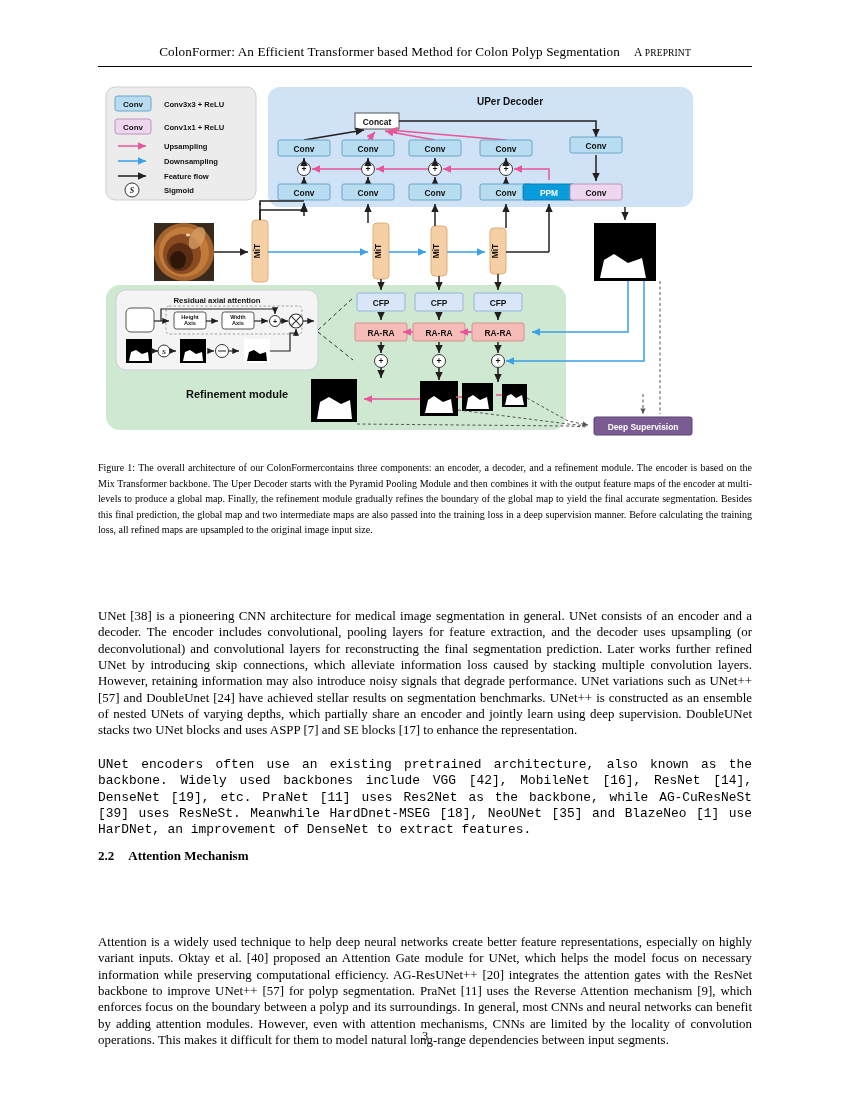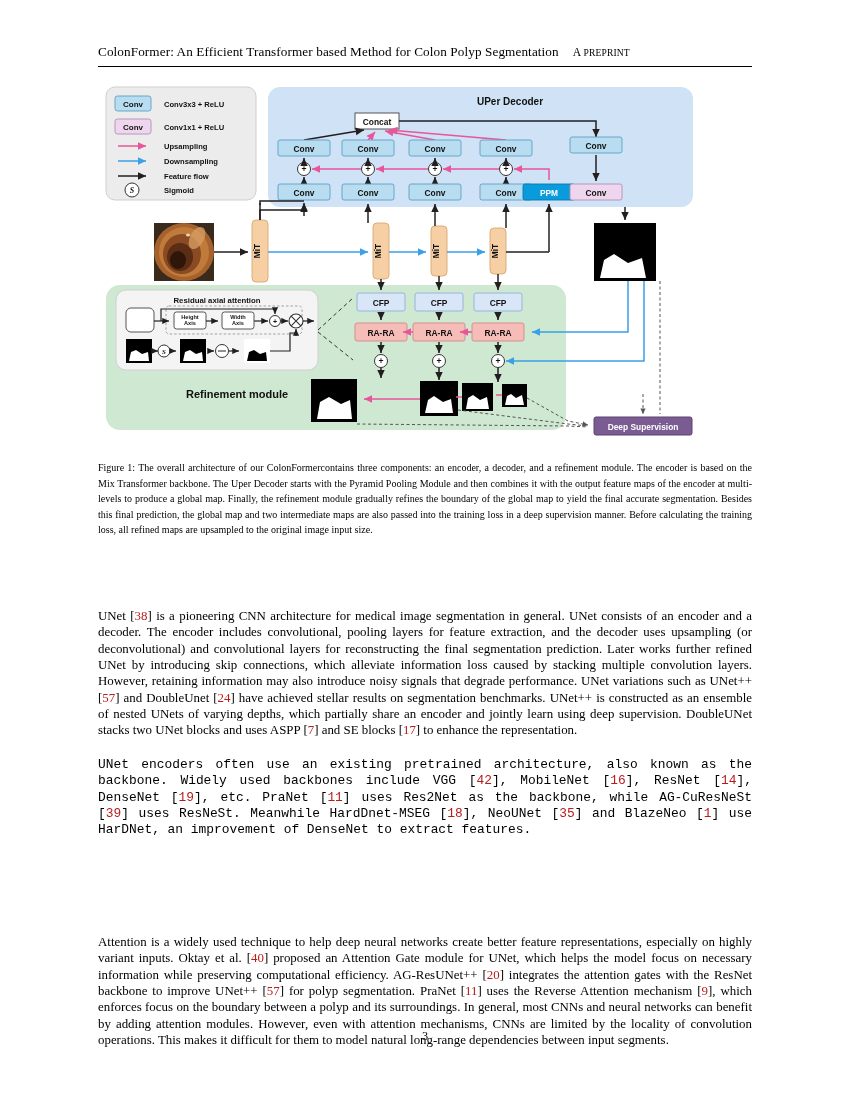--- a/index.html
+++ b/index.html
@@ -20,21 +20,21 @@
     left: 0; top: 0;
     width: 850px;
     height: 1100px;
   }
 
   
   .runhead {
     position: absolute;
     left: 98px; top: 44px;
     width: 654px;
-    text-align: left;
+    text-align: center;
     font-size: 13.2px;
     letter-spacing: .1px;
     white-space: nowrap;
   }
   .runhead .title { font-variant: normal; }
   .runhead .preprint {
     margin-left: 14px;
     font-size: 11.6px;
   }
   .runhead .preprint .sc { font-size: 9.6px; }
@@ -74,21 +74,21 @@
   #para2 { top: 757px; font-family: Liberation Mono, monospace; }
   #para3 { top: 934px; }
   .section-head {
     position: absolute;
     left: 98px; top: 848px;
     width: 654px;
     font-size: 13px;
     font-weight: bold;
   }
   .section-head .num { margin-right: 14px; }
-  .cite { color: #b91c1c; }
+  .cite { color: #000000; }
   .pageno {
     position: absolute;
     left: 0; top: 1029px;
     width: 850px;
     text-align: center;
     font-size: 12.4px;
   }
 </style>
 </head>
 <body>
@@ -381,17 +381,18 @@
         <path d="M259,344 L470,346 L490,347" stroke="#555" stroke-width="1" stroke-dasharray="3,2.5" fill="none"></path>
       </g>
     </svg>
   </div>
 
   <div class="caption"><span>Figure 1:</span><span> The overall architecture of our ColonFormercontains three components: an encoder, a decoder, and a refinement module. The encoder is based on the Mix Transformer backbone. The Uper Decoder starts with the Pyramid Pooling Module and then combines it with the output feature maps of the encoder at multi-levels to produce a global map. Finally, the refinement module gradually refines the boundary of the global map to yield the final accurate segmentation. Besides this final prediction, the global map and two intermediate maps are also passed into the training loss in a deep supervision manner. Before calculating the training loss, all refined maps are upsampled to the original image input size.</span></div>
 
   <div class="para" id="para1"><span>UNet [</span><span class="cite">38</span><span>] is a pioneering CNN architecture for medical image segmentation in general. UNet consists of an encoder and a decoder. The encoder includes convolutional, pooling layers for feature extraction, and the decoder uses upsampling (or deconvolutional) and convolutional layers for reconstructing the final segmentation prediction. Later works further refined UNet by introducing skip connections, which alleviate information loss caused by stacking multiple convolution layers. However, retaining information may also introduce noisy signals that degrade performance. UNet variations such as UNet++ [</span><span class="cite">57</span><span>] and DoubleUnet [</span><span class="cite">24</span><span>] have achieved stellar results on segmentation benchmarks. UNet++ is constructed as an ensemble of nested UNets of varying depths, which partially share an encoder and jointly learn using deep supervision. DoubleUNet stacks two UNet blocks and uses ASPP [</span><span class="cite">7</span><span>] and SE blocks [</span><span class="cite">17</span><span>] to enhance the representation.</span></div>
   <div class="para" id="para2"><span>UNet encoders often use an existing pretrained architecture, also known as the backbone. Widely used backbones include VGG [</span><span class="cite">42</span><span>], MobileNet [</span><span class="cite">16</span><span>], ResNet [</span><span class="cite">14</span><span>], DenseNet [</span><span class="cite">19</span><span>], etc. PraNet [</span><span class="cite">11</span><span>] uses Res2Net as the backbone, while AG-CuResNeSt [</span><span class="cite">39</span><span>] uses ResNeSt. Meanwhile HardDnet-MSEG [</span><span class="cite">18</span><span>], NeoUNet [</span><span class="cite">35</span><span>] and BlazeNeo [</span><span class="cite">1</span><span>] use HarDNet, an improvement of DenseNet to extract features.</span></div>
 
+  <div class="section-head"><span class="num">2.2</span><span>Attention Mechanism</span></div>
 
   <div class="para" id="para3"><span>Attention is a widely used technique to help deep neural networks create better feature representations, especially on highly variant inputs. Oktay et al. [</span><span class="cite">40</span><span>] proposed an Attention Gate module for UNet, which helps the model focus on necessary information while preserving computational efficiency. AG-ResUNet++ [</span><span class="cite">20</span><span>] integrates the attention gates with the ResNet backbone to improve UNet++ [</span><span class="cite">57</span><span>] for polyp segmentation. PraNet [</span><span class="cite">11</span><span>] uses the Reverse Attention mechanism [</span><span class="cite">9</span><span>], which enforces focus on the boundary between a polyp and its surroundings. In general, most CNNs and neural networks can benefit by adding attention modules. However, even with attention mechanisms, CNNs are limited by the locality of convolution operations. This makes it difficult for them to model natural long-range dependencies between input segments.</span></div>
 
   <div class="pageno">3</div>
 </div>
 
 </body></html>

